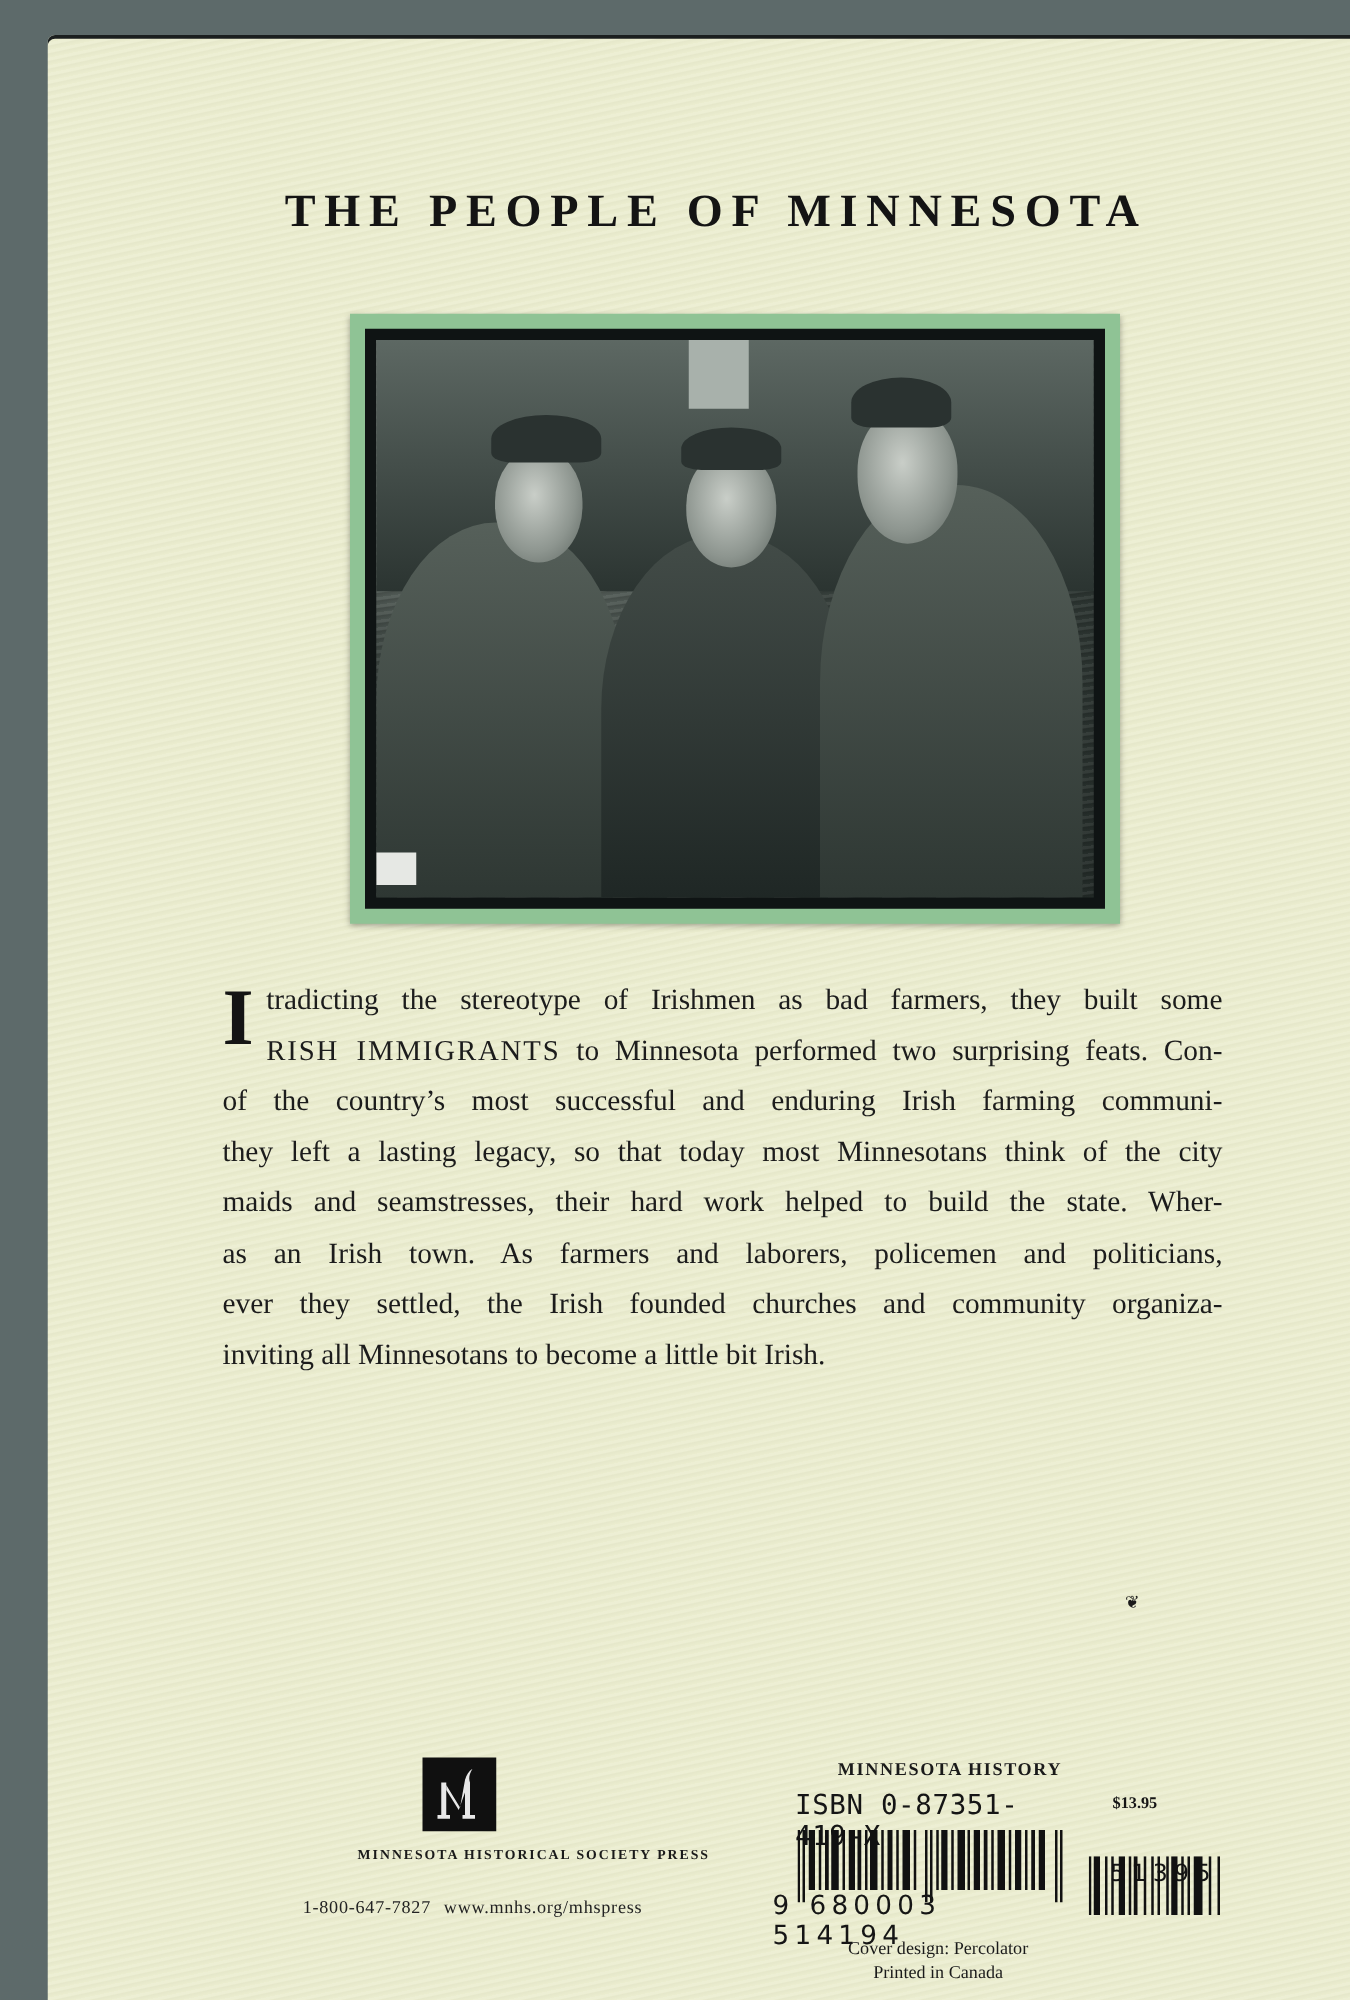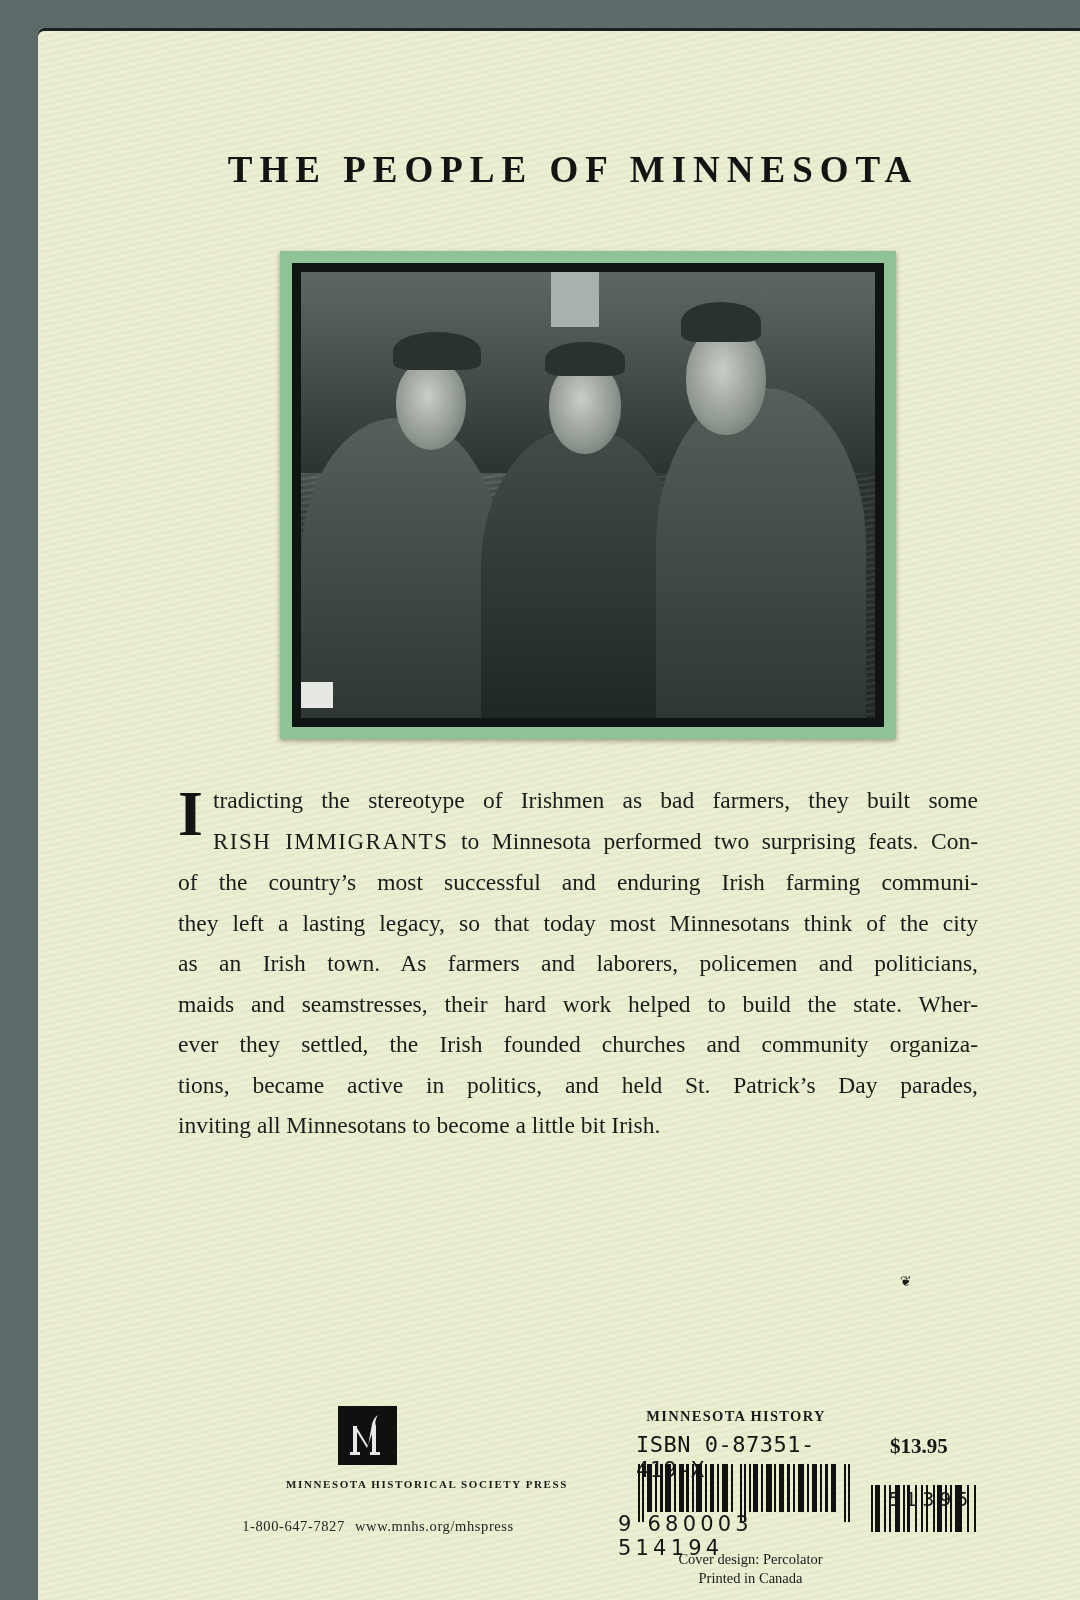--- a/index.html
+++ b/index.html
@@ -65,29 +65,29 @@
   .press-name {
     position:absolute; left:135px; top:1450px; width:395px; text-align:right;
     font-size:11px; font-weight:bold; letter-spacing:1.6px; color:#1a1a1a;
   }
   .press-contact {
     position:absolute; left:160px; top:1490px; width:360px; text-align:center;
     font-size:14.5px; color:#222; letter-spacing:0.6px; word-spacing:6px;
   }
 
   .series {
-    position:absolute; left:588px; top:1380px; width:220px; text-align:center;
+    position:absolute; left:612px; top:1380px; width:220px; text-align:center;
     font-size:14.5px; font-weight:bold; letter-spacing:1.3px; color:#1a1a1a;
   }
   .isbn {
     position:absolute; left:598px; top:1404px; width:222px; text-align:left;
     font-family:"DejaVu Sans Mono", "Liberation Mono", monospace; font-size:22px; color:#151515; letter-spacing:0.5px;
   }
   .price {
-    position:absolute; left:852px; top:1406px; font-size:21px; font-weight:bold; color:#151515;
+    position:absolute; left:852px; top:1406px; font-size:13px; font-weight:bold; color:#151515;
   }
   .barcode-main {
     position:absolute; left:600px; top:1436px; width:215px; height:58px;
   }
   .barcode-addon {
     position:absolute; left:833px; top:1457px; width:106px; height:47px;
   }
   .barcode-main svg, .barcode-addon svg { width:100%; height:100%; display:block; }
   .addon-digits {
     position:absolute; left:850px; top:1428px; width:90px;
@@ -131,24 +131,23 @@
       </div>
     </div>
   </div>
 
   <div class="body-text">
     <span class="drop-cap">I</span>
     <span class="line">tradicting the stereotype of Irishmen as bad farmers, they built some</span>
     <span class="line"><span class="smallcaps">RISH IMMIGRANTS</span><span> to Minnesota performed two surprising feats. Con-</span></span>
     <span class="line">of the country’s most successful and enduring Irish farming communi-</span>
     <span class="line">they left a lasting legacy, so that today most Minnesotans think of the city</span>
+    <span class="line">maids and seamstresses, their hard work helped to build the state. Wher-</span>
     <span class="line">as an Irish town. As farmers and laborers, policemen and politicians,</span>
-    <span class="line">maids and seamstresses, their hard work helped to build the state. Wher-</span>
     <span class="line">ever they settled, the Irish founded churches and community organiza-</span>
-    <span class="line">tions, became active in politics, and held St. Patrick’s Day parades,</span>
     <span class="line last">inviting all Minnesotans to become a little bit Irish.</span>
   </div>
 
   <div class="speck">❦</div>
 
   <div class="logo-box">
     <svg viewBox="0 0 40 44">
       <rect x="5" y="12" width="4" height="28" fill="#e8e8e8"></rect>
       <rect x="2" y="38" width="10" height="3" fill="#e8e8e8"></rect>
       <path d="M9 14 L20 32 L24 10 C25 6 27 3 30 1 C27 6 27 9 28 12 L28 40 L24 40 L24 20 L19 34 L9 18 Z" fill="#e8e8e8"></path>

